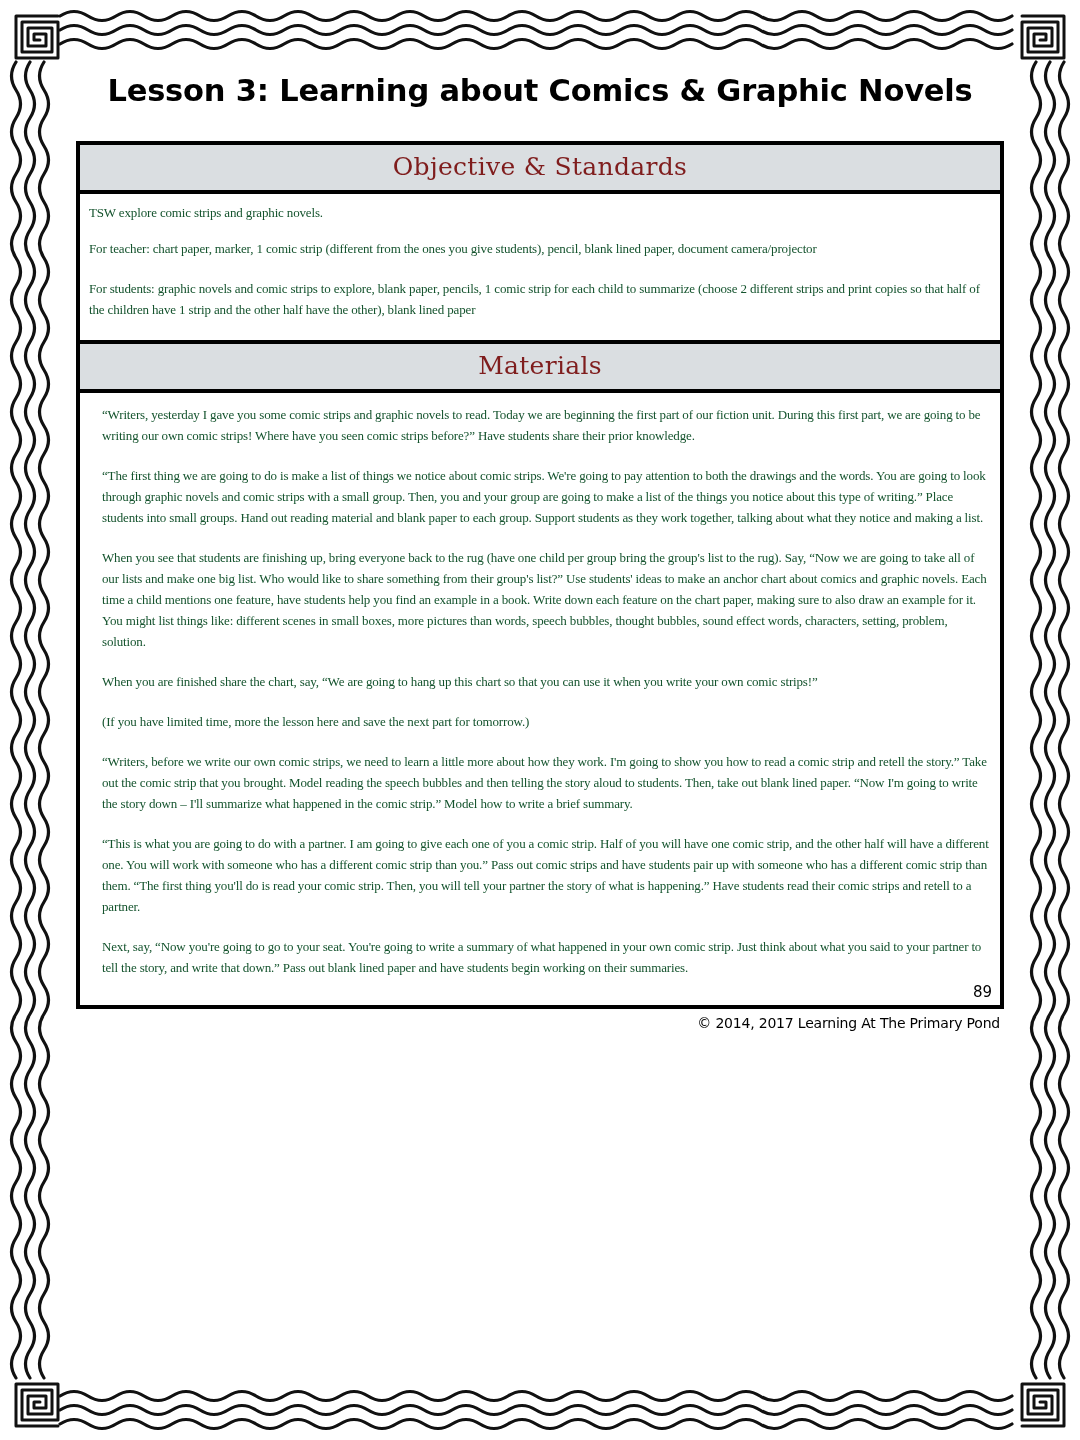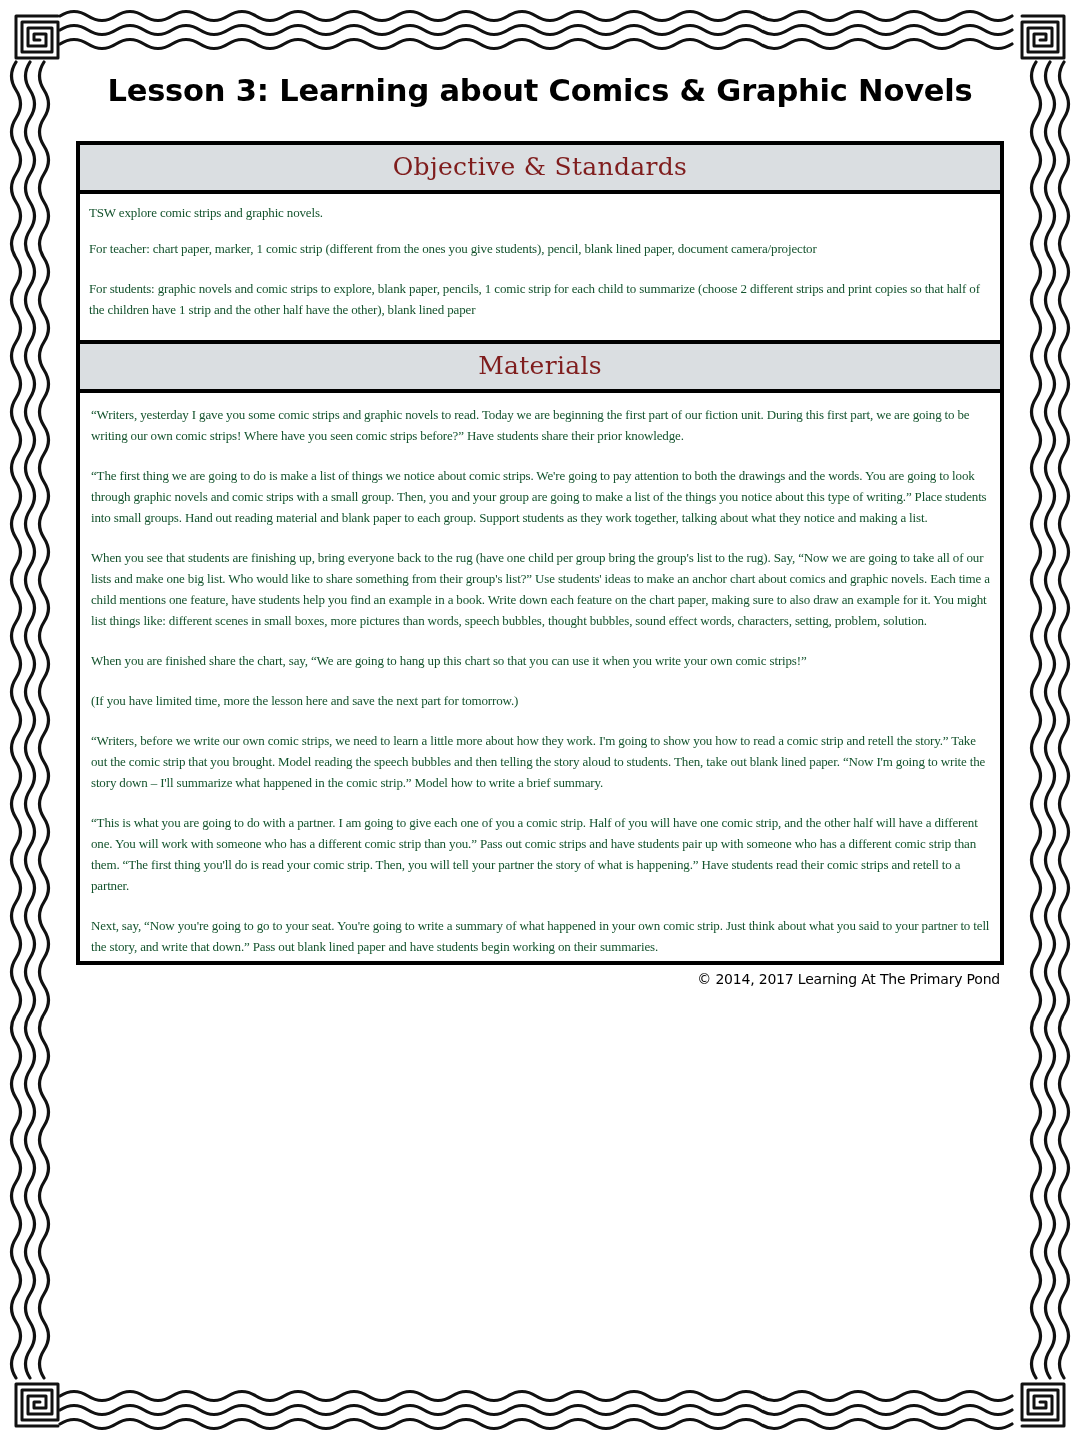--- a/index.html
+++ b/index.html
@@ -82,21 +82,21 @@
   .body-block p {
     margin: 0 0 16px 0;
   }
   .body-block p:last-child { margin-bottom: 0; }
   .body-block.tight p { margin-bottom: 0; }
 
   .materials-block p { margin: 0 0 19px 0; }
   .materials-block p:last-child { margin-bottom: 12px; }
 
   .procedures-block {
-    padding: 11px 10px 4px 11px;
+    padding: 11px 10px 4px 22px;
   }
   .procedures-block p { margin: 0 0 19px 0; }
 
   .page-number {
     text-align: right;
     font-family: "DejaVu Sans", sans-serif;
     font-size: 15px;
     padding: 0 8px 4px 0;
     color: #000;
   }
@@ -182,17 +182,18 @@
         <p>“Writers, yesterday I gave you some comic strips and graphic novels to read.  Today we are beginning the first part of our fiction unit.  During this first part, we are going to be writing our own comic strips!  Where have you seen comic strips before?”  Have students share their prior knowledge.</p>
         <p>“The first thing we are going to do is make a list of things we notice about comic strips.  We're going to pay attention to both the drawings and the words.  You are going to look through graphic novels and comic strips with a  small group.  Then, you and your group are going to make a list of the things you notice about this type of writing.”  Place students into small groups.  Hand out reading material and blank paper to each group.  Support students as they work together, talking about what they notice and making a list.</p>
         <p>When you see that students are finishing up, bring everyone back to the rug (have one child per group bring the group's list to the rug).  Say, “Now we are going to take all of our lists and make one big list.  Who would like to share something from their group's list?”  Use students' ideas to make an anchor chart about comics and graphic novels.  Each time a child mentions one feature, have students help you find an example in a book.  Write down each feature on the chart paper, making sure to also draw an example for it.  You might list things like:  different scenes in small boxes, more pictures than words, speech bubbles, thought bubbles, sound effect words, characters, setting, problem, solution.</p>
         <p>When you are finished share the chart, say, “We are going to hang up this chart so that you can use it when you write your own comic strips!”</p>
         <p>(If you have limited time, more the lesson here and save the next part for tomorrow.)</p>
         <p>“Writers, before we write our own comic strips, we need to learn a little more about how they work.  I'm going to show you how to read a comic strip and retell the story.”  Take out the comic strip that you brought.  Model reading the speech bubbles and then telling the story aloud to students.  Then, take out blank lined paper.  “Now I'm going to write the story down – I'll summarize what happened in the comic strip.”  Model how to write a brief summary.</p>
         <p>“This is what you are going to do with a partner.  I am going to give each one of you a comic strip.  Half of you will have one comic strip, and the other half will have a different one.  You will work with someone who has a different comic strip than you.”  Pass out comic strips and have students pair up with someone who has a different comic strip than them.  “The first thing you'll do is read your comic strip.  Then, you will tell your partner the story of what is happening.”  Have students read their comic strips and retell to a partner.</p>
         <p>Next, say, “Now you're going to go to your seat.  You're going to write a summary of what happened in your own comic strip.  Just think about what you said to your partner to tell the story, and write that down.”  Pass out blank lined paper and have students begin working on their summaries.</p>
       </div>
 
+      <div class="page-number">89</div>
     </div>
 
     <div class="copyright">© 2014, 2017 Learning At The Primary Pond</div>
   </div>
 </div>
 
 </body></html>

